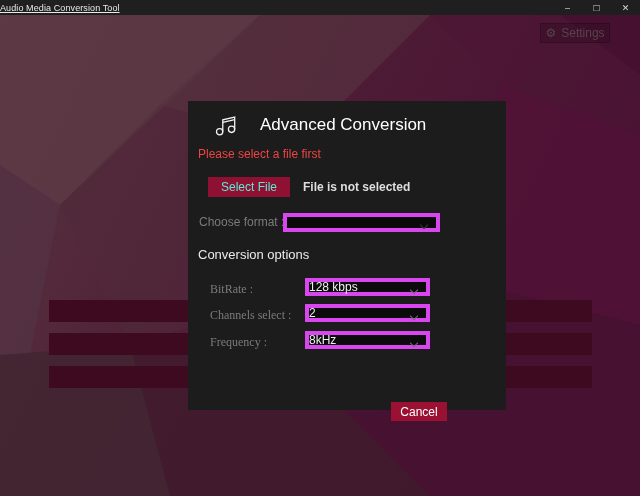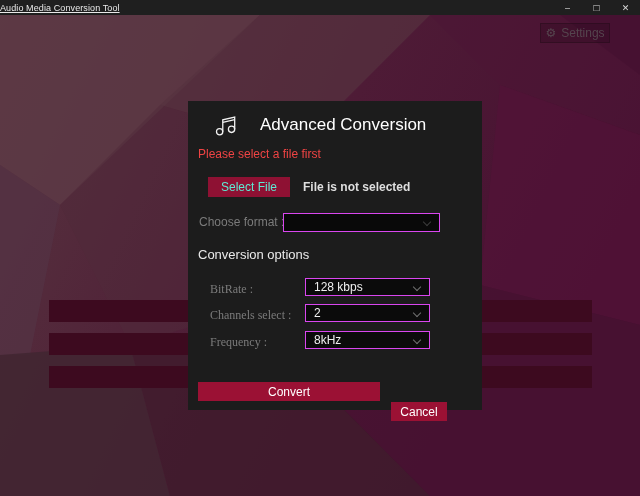--- a/index.html
+++ b/index.html
@@ -23,36 +23,36 @@
     background:rgba(10,2,6,.16); border:1px solid rgba(25,8,16,.35);
     color:#55454e; font-size:12px; display:flex; align-items:center; justify-content:center; gap:5px; }
   .settings-gear { font-size:12px; line-height:1; color:#55454e; }
 
   
   .bg-bar { position:absolute; left:49px; width:543px; height:22px;
     background:var(--bar-color); z-index:5; }
   .bg-bar.b1 { top:300px; } .bg-bar.b2 { top:333px; } .bg-bar.b3 { top:366px; }
 
   
-  .dialog { position:absolute; left:188px; top:101px; width:294px; height:309px;
+  .dialog { position:absolute; left:188px; top:101px; width:318px; height:309px;
     background:var(--dialog-bg); z-index:20; }
   .dlg-icon { position:absolute; left:26px; top:10px; }
   .dlg-title { position:absolute; left:72px; top:14px; font-size:17px; color:#ffffff; }
   .dlg-subtitle { position:absolute; left:10px; top:46px; font-size:12px; color:#ef4444; }
 
   .select-file-btn { position:absolute; left:20px; top:76px; width:82px; height:20px;
     background:var(--select-file-color); border:none; color:#5eead4; font-size:12px;
     display:flex; align-items:center; justify-content:center; }
   .file-status { position:absolute; left:115px; top:79px; font-size:12px; color:#dedede;font-weight:bold; }
 
   .field-label { position:absolute; font-size:12px; color:#7b7b7b; }
   .lbl-format { left:11px; top:114px; }
 
-  .combo { position:absolute; background:#0b0b0b; border:1px solid #d946ef;
-    color:#efefef; font-size:12px; display:flex; align-items:center; padding-left:8px; }
+  .combo { position:absolute; background:#0b0b0b; border:4px solid #d946ef;
+    color:#efefef; font-size:12px; display:flex; align-items:center; padding-left:0; }
   .combo-format { left:95px; top:112px; width:157px; height:19px; background:#090909; }
   .chev { position:absolute; right:9px; top:5px; width:6px; height:6px;
     border-right:1.3px solid #707070; border-bottom:1.3px solid #707070; transform:rotate(45deg); }
   .chev.dim { border-color:#3c3c3c; }
 
   .options-header { position:absolute; left:10px; top:146px; font-size:13px; color:#eaeaea; }
   .opt-label { left:22px;font-family:Liberation Serif, serif; }
   .lbl-bitrate { top:181px; } .lbl-channels { top:207px; } .lbl-frequency { top:234px; }
   .combo-opt { left:117px; width:125px; height:18px; }
   .combo-bitrate { top:177px; } .combo-channels { top:203px; } .combo-frequency { top:230px; }
@@ -149,15 +149,14 @@
     <span>2</span>
     <span class="chev"></span>
   </div>
 
   <div class="field-label opt-label lbl-frequency">Frequency :</div>
   <div class="combo combo-opt combo-frequency">
     <span>8kHz</span>
     <span class="chev"></span>
   </div>
 
-  <button class="convert-btn">Convert</button>
   <button class="cancel-btn">Cancel</button>
 </div>
 
 </body></html>

